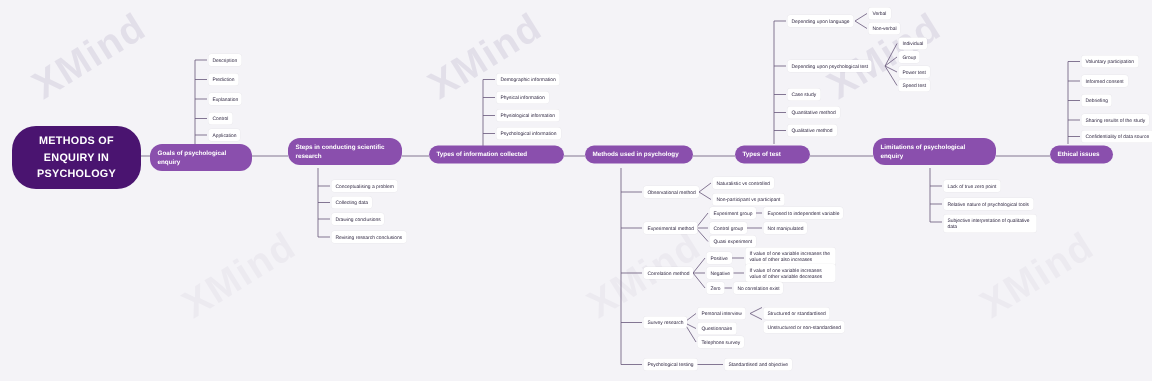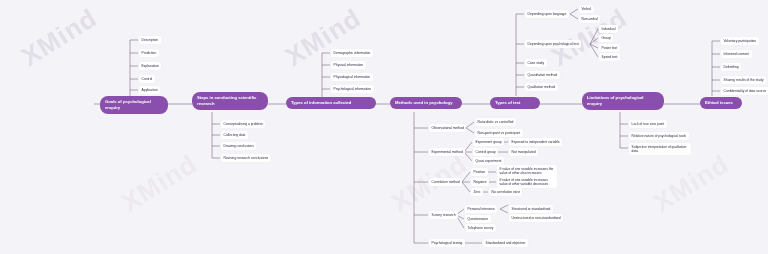--- a/index.html
+++ b/index.html
@@ -146,20 +146,21 @@
 
       <path d="M712 96 L712 41"></path>
       <path d="M712 41 L720 41"></path>
       <path d="M712 54 L720 54"></path>
       <path d="M712 67 L720 67"></path>
       <path d="M712 80 L720 80"></path>
       <path d="M712 91 L720 91"></path>
     </g>
   </svg>
 
+  <div class="node central" style="left:8px; top:84px;">METHODS OF ENQUIRY IN PSYCHOLOGY</div>
 
   <div class="node main" style="left:100px; top:96px; width:68px;">Goals of psychological enquiry</div>
   <div class="node leaf" style="left:139px; top:36px;">Description</div>
   <div class="node leaf" style="left:139px; top:49px;">Prediction</div>
   <div class="node leaf" style="left:139px; top:62px;">Explanation</div>
   <div class="node leaf" style="left:139px; top:75px;">Control</div>
   <div class="node leaf" style="left:139px; top:86px;">Application</div>
 
   <div class="node main two" style="left:192px; top:92px; width:76px;">Steps in conducting scientific research</div>
   <div class="node leaf" style="left:221px; top:120px;">Conceptualising a problem</div>

